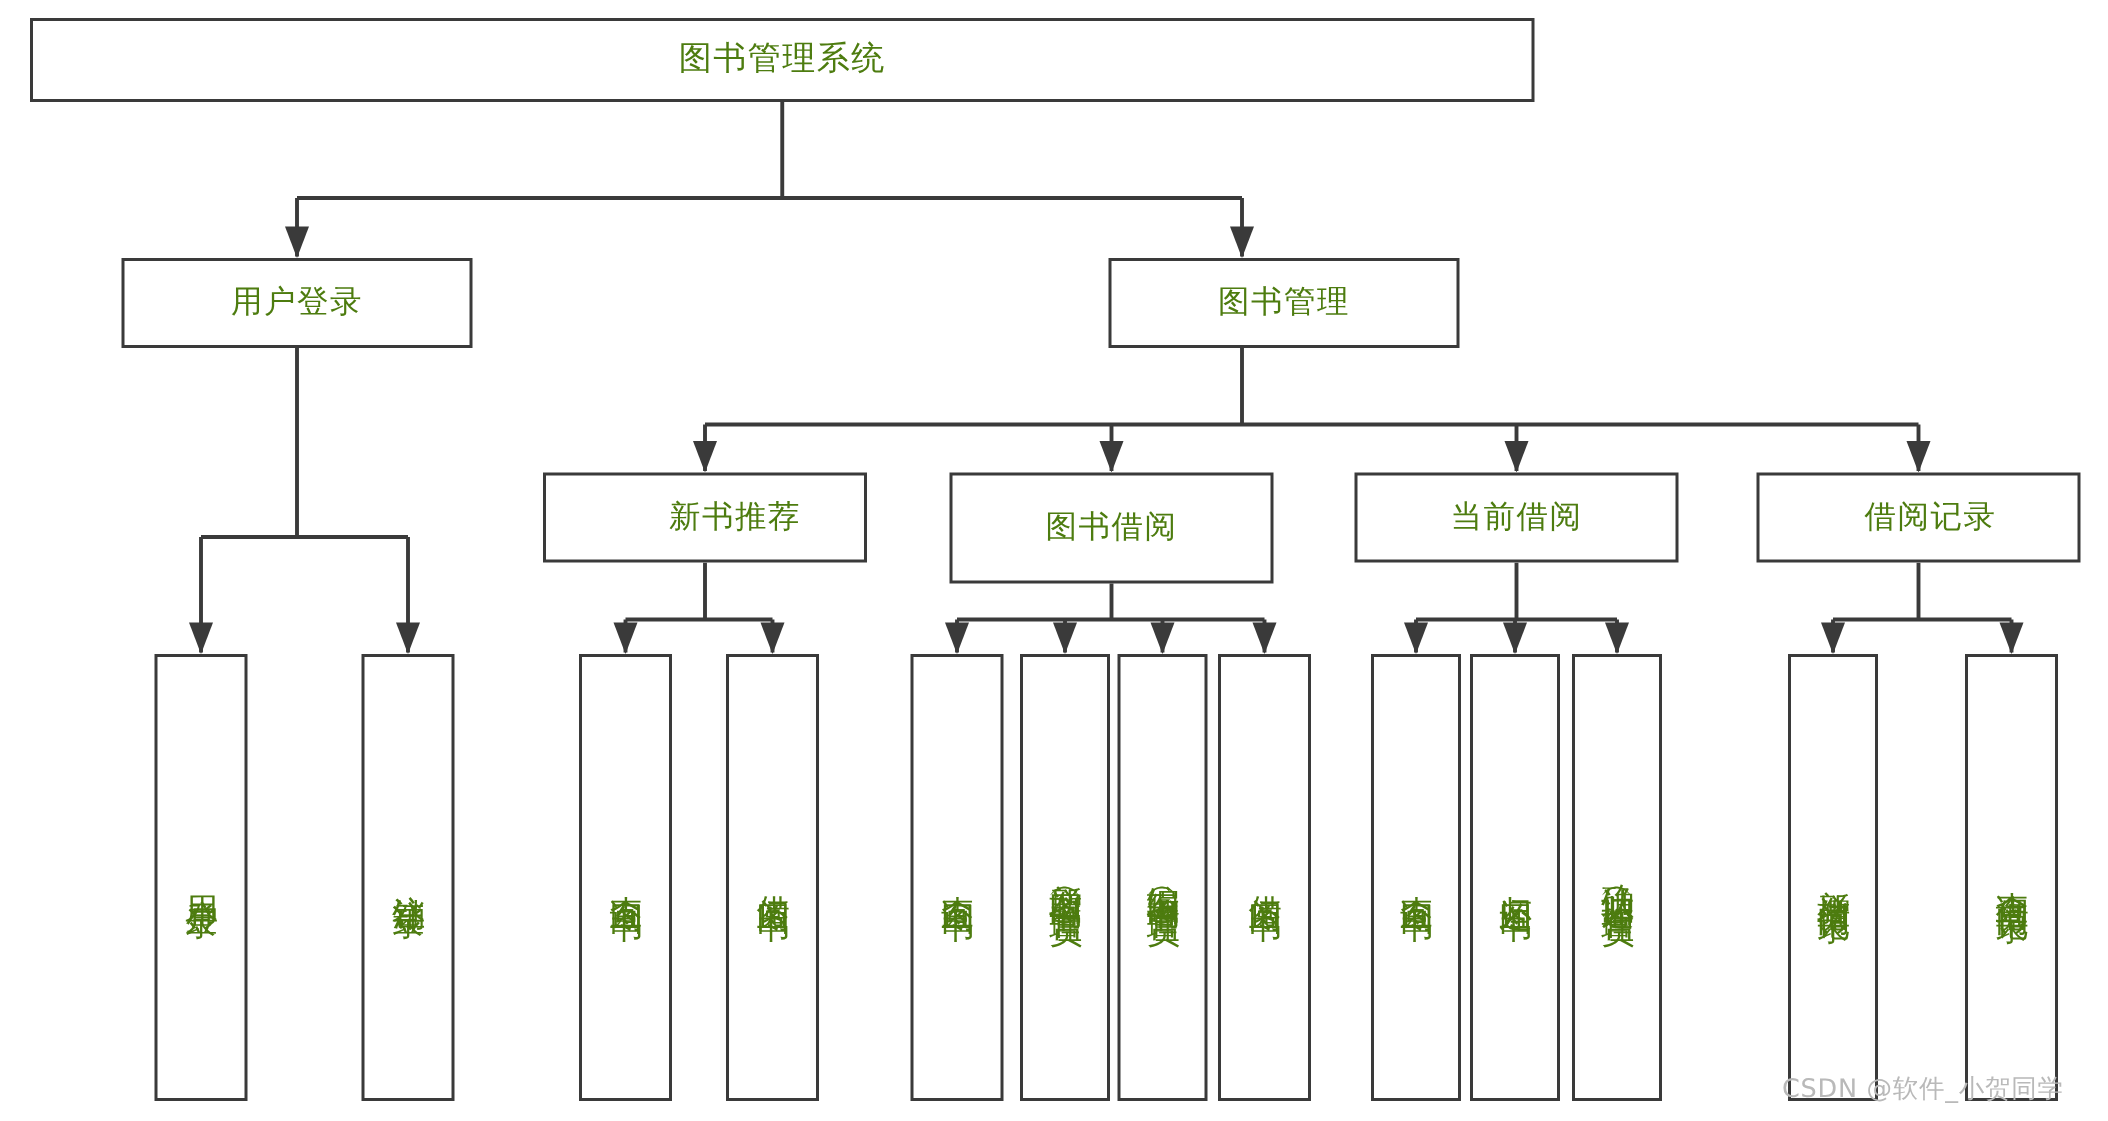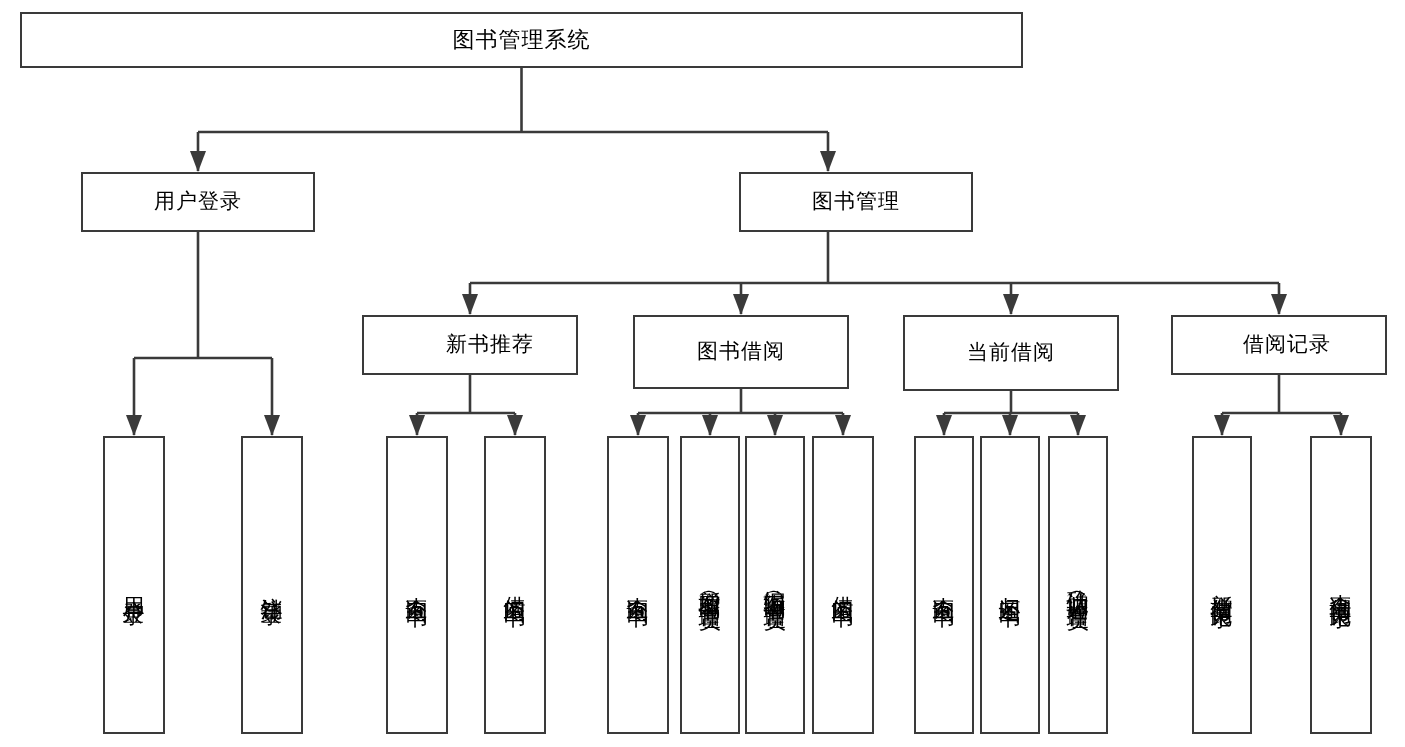--- a/index.html
+++ b/index.html
@@ -24,21 +24,21 @@
     border: 2px solid #3a3a3a;
     display: flex;
     align-items: center;
     justify-content: center;
     color: #1a1a1a;
   }
   .node .label {
     display: block;
     text-align: center;
     line-height: 1.22;
-    color: #000000;
+    color: #4d7c0f;
   }
   
   .node.horiz .label {
     font-size: 21px;
     letter-spacing: 1px;
     white-space: nowrap;
   }
   .node.root .label { font-size: 22px; }
   
   .node.vert {
@@ -152,21 +152,21 @@
   <div class="node horiz" id="n-book-management" style="left: 739px; top: 172px; width: 234px; height: 60px;">
     <span class="label">图书管理</span>
   </div>
 
   <div class="node horiz" id="n-new-book-recommend" style="left: 362px; top: 315px; width: 216px; height: 60px; padding-left: 40px;">
     <span class="label">新书推荐</span>
   </div>
   <div class="node horiz" id="n-book-borrow" style="left: 633px; top: 315px; width: 216px; height: 74px;">
     <span class="label">图书借阅</span>
   </div>
-  <div class="node horiz" id="n-current-borrow" style="left: 903px; top: 315px; width: 216px; height: 76px;">
+  <div class="node horiz" id="n-current-borrow" style="left: 903px; top: 315px; width: 216px; height: 60px;">
     <span class="label">当前借阅</span>
   </div>
   <div class="node horiz" id="n-borrow-record" style="left: 1171px; top: 315px; width: 216px; height: 60px; padding-left: 16px;">
     <span class="label">借阅记录</span>
   </div>
 
   <div class="node vert" id="n-leaf-user-login" style="left: 103px; top: 436px; width: 62px; height: 298px;">
     <span class="label">用户登录</span>
   </div>
   <div class="node vert" id="n-leaf-logout-login" style="left: 241px; top: 436px; width: 62px; height: 298px;">
@@ -199,14 +199,15 @@
   <div class="node vert" id="n-leaf-confirm-return-admin" style="left: 1048px; top: 436px; width: 60px; height: 298px;">
     <span class="label">确认归还（管理员）</span>
   </div>
   <div class="node vert" id="n-leaf-add-borrow-record" style="left: 1192px; top: 436px; width: 60px; height: 298px;">
     <span class="label">新增借阅记录</span>
   </div>
   <div class="node vert" id="n-leaf-query-borrow-record" style="left: 1310px; top: 436px; width: 62px; height: 298px;">
     <span class="label">查询借阅记录</span>
   </div>
 
+  <div id="watermark">CSDN @软件_小贺同学</div>
 
 </div>
 
 </body></html>

